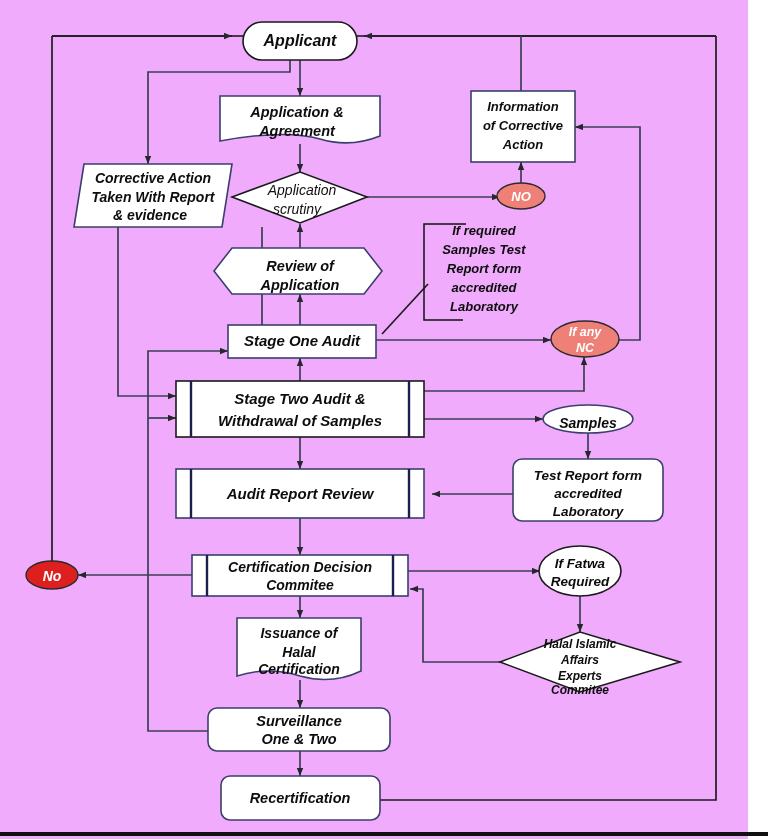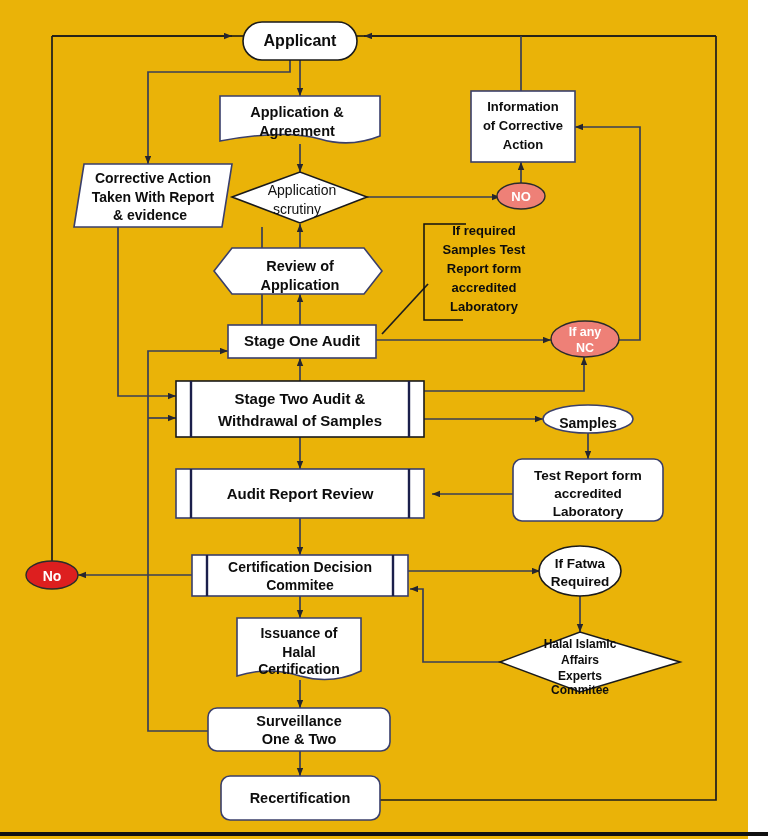--- a/index.html
+++ b/index.html
@@ -1,17 +1,17 @@
 <!DOCTYPE html>
 <html><head>
 <meta charset="utf-8">
 <style>
   html,body{margin:0;padding:0;background:#ffffff;}
   body{width:768px;height:839px;overflow:hidden;font-family:"Liberation Sans",sans-serif;}
-  #stage{position:relative;width:748px;height:839px;background:#eab308;}
+  #stage{position:relative;width:748px;height:839px;background:#f0abfc;font-style:italic;}
   svg{display:block;}
   .nodeText{font-family:"Liberation Sans",sans-serif;font-weight:bold;fill:#0d0d0d;text-anchor:middle;dominant-baseline:middle;}
   .lightText{font-family:"Liberation Sans",sans-serif;font-weight:normal;fill:#111111;text-anchor:middle;}
   .whiteText{font-family:"Liberation Sans",sans-serif;font-weight:bold;fill:#ffffff;text-anchor:middle;}
   .shape{fill:#ffffff;stroke:#3a3f6b;stroke-width:1.6;}
   .shapeDark{fill:#ffffff;stroke:#1a1a1a;stroke-width:1.6;}
   .barline{stroke:#1b1f4b;stroke-width:2.4;}
   .conn{stroke:#3a3f55;stroke-width:1.7;fill:none;}
   .connDark{stroke:#1d1d1d;stroke-width:1.7;fill:none;}
   .frame{fill:none;stroke:#111;stroke-width:1.6;}

